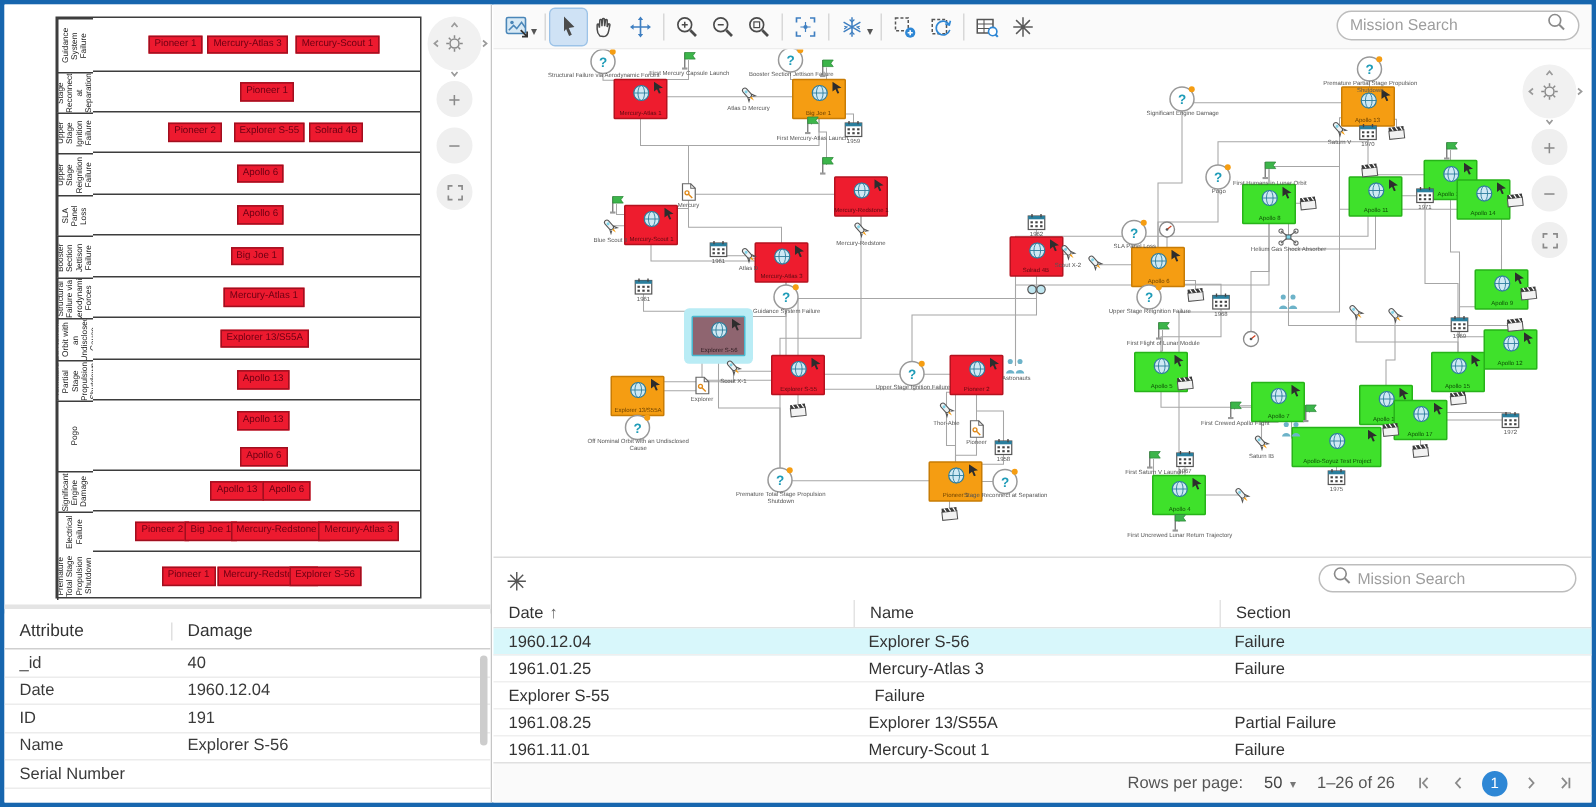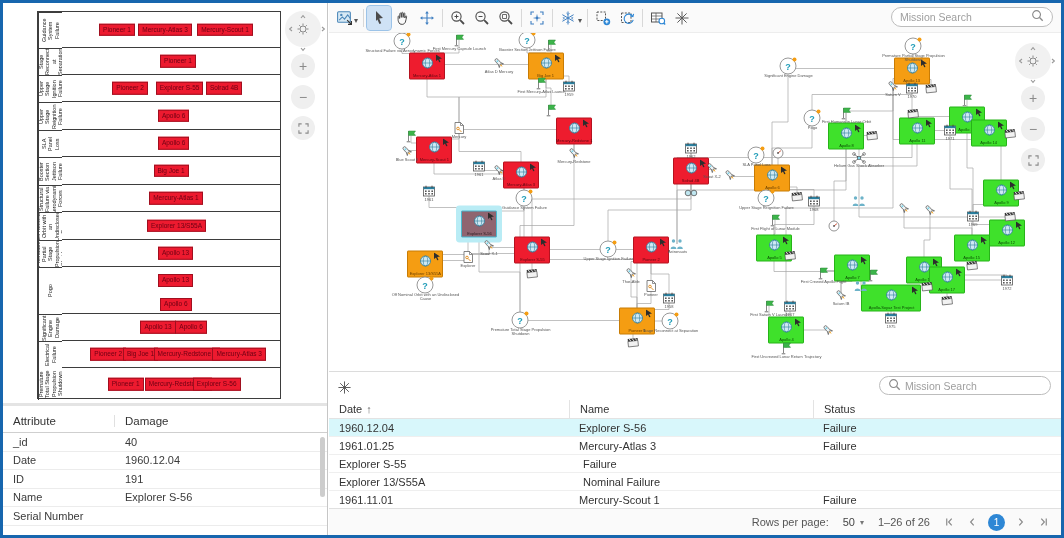--- a/index.html
+++ b/index.html
@@ -1802,41 +1802,42 @@
     </div>
     <div class="mt-head" id="mt-head">
         <div class="c cw0">
           <span>Date</span>
           <span class="sort-arrow">↑</span>
         </div>
         <div class="c cw1">
           <span>Name</span>
         </div>
         <div class="c cw2">
-          <span>Status</span>
+          <span>Section</span>
         </div>
       </div>
     <div id="mt-rows">
         <div class="mt-row sel">
           <div class="c cw0">1960.12.04</div>
           <div class="c cw1">Explorer S-56</div>
           <div class="c cw2">Failure</div>
         </div>
         <div class="mt-row">
           <div class="c cw0">1961.01.25</div>
           <div class="c cw1">Mercury-Atlas 3</div>
           <div class="c cw2">Failure</div>
         </div>
         <div class="mt-row">
           <div class="c cw1">Explorer S-55</div>
           <div class="c cw2">Failure</div>
         </div>
         <div class="mt-row">
+          <div class="c cw0">1961.08.25</div>
           <div class="c cw1">Explorer 13/S55A</div>
-          <div class="c cw2">Nominal Failure</div>
+          <div class="c cw2">Partial Failure</div>
         </div>
         <div class="mt-row">
           <div class="c cw0">1961.11.01</div>
           <div class="c cw1">Mercury-Scout 1</div>
           <div class="c cw2">Failure</div>
         </div>
       </div>
     <div class="mt-foot">
       <span>Rows per page:</span>
       <span class="rpp">

